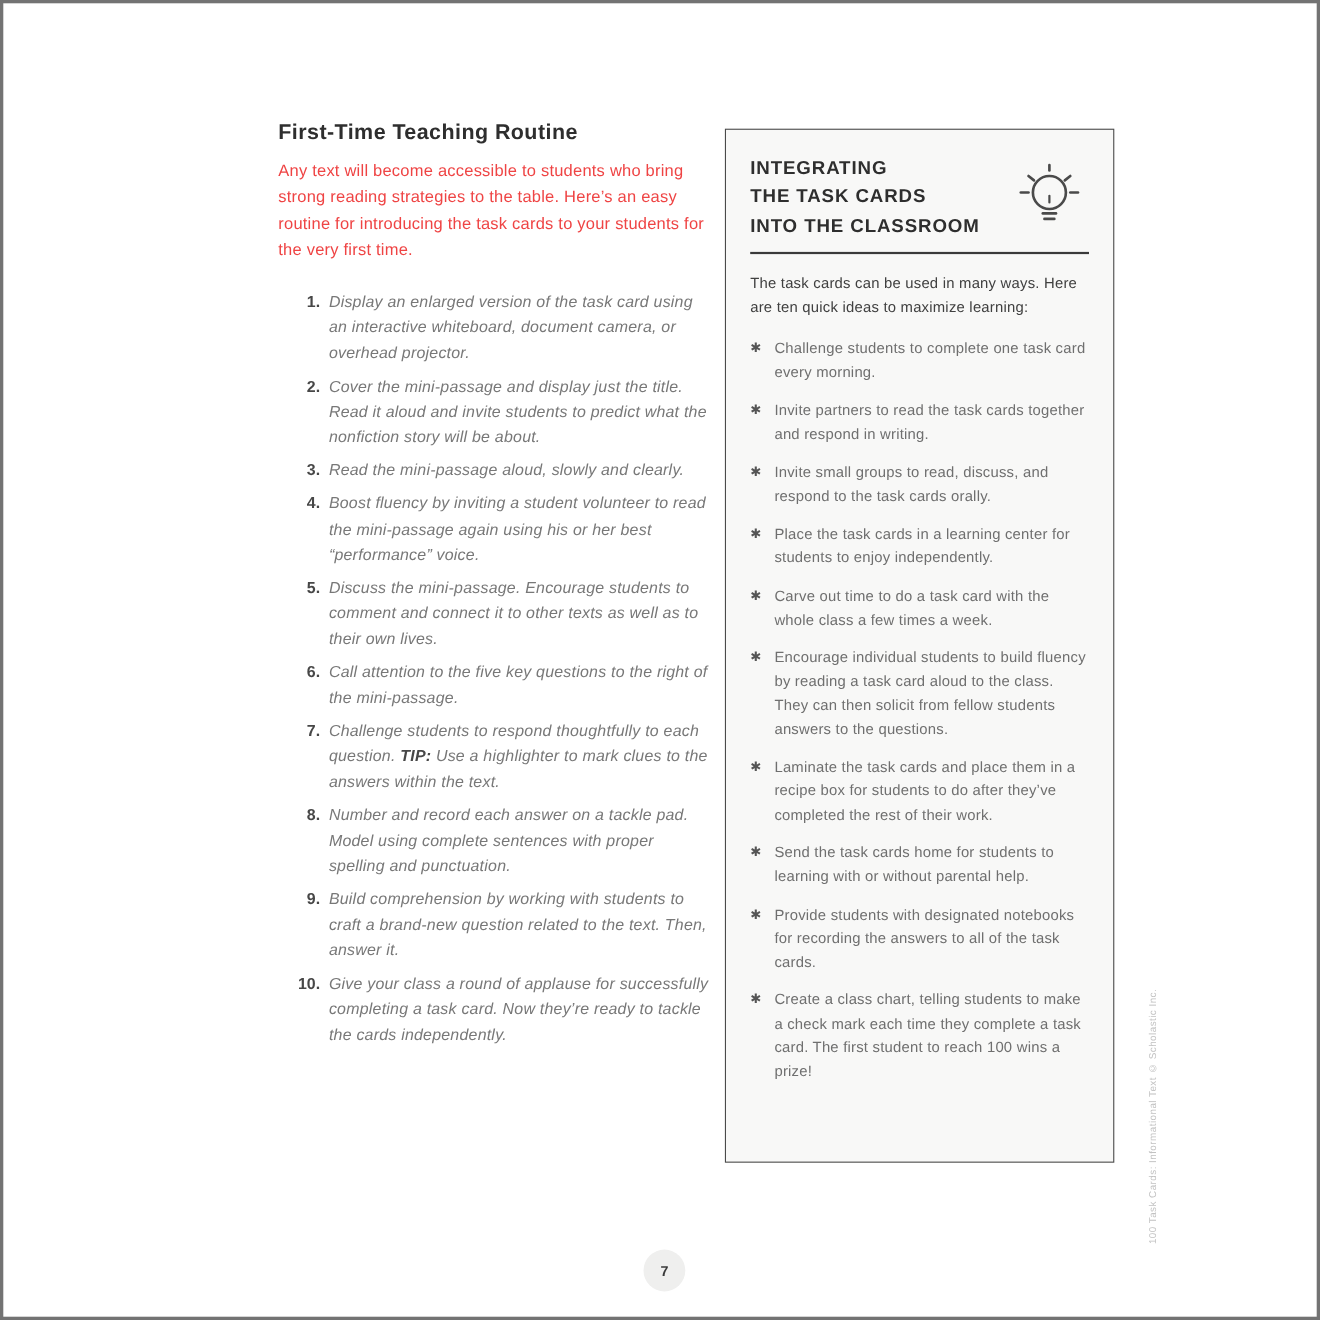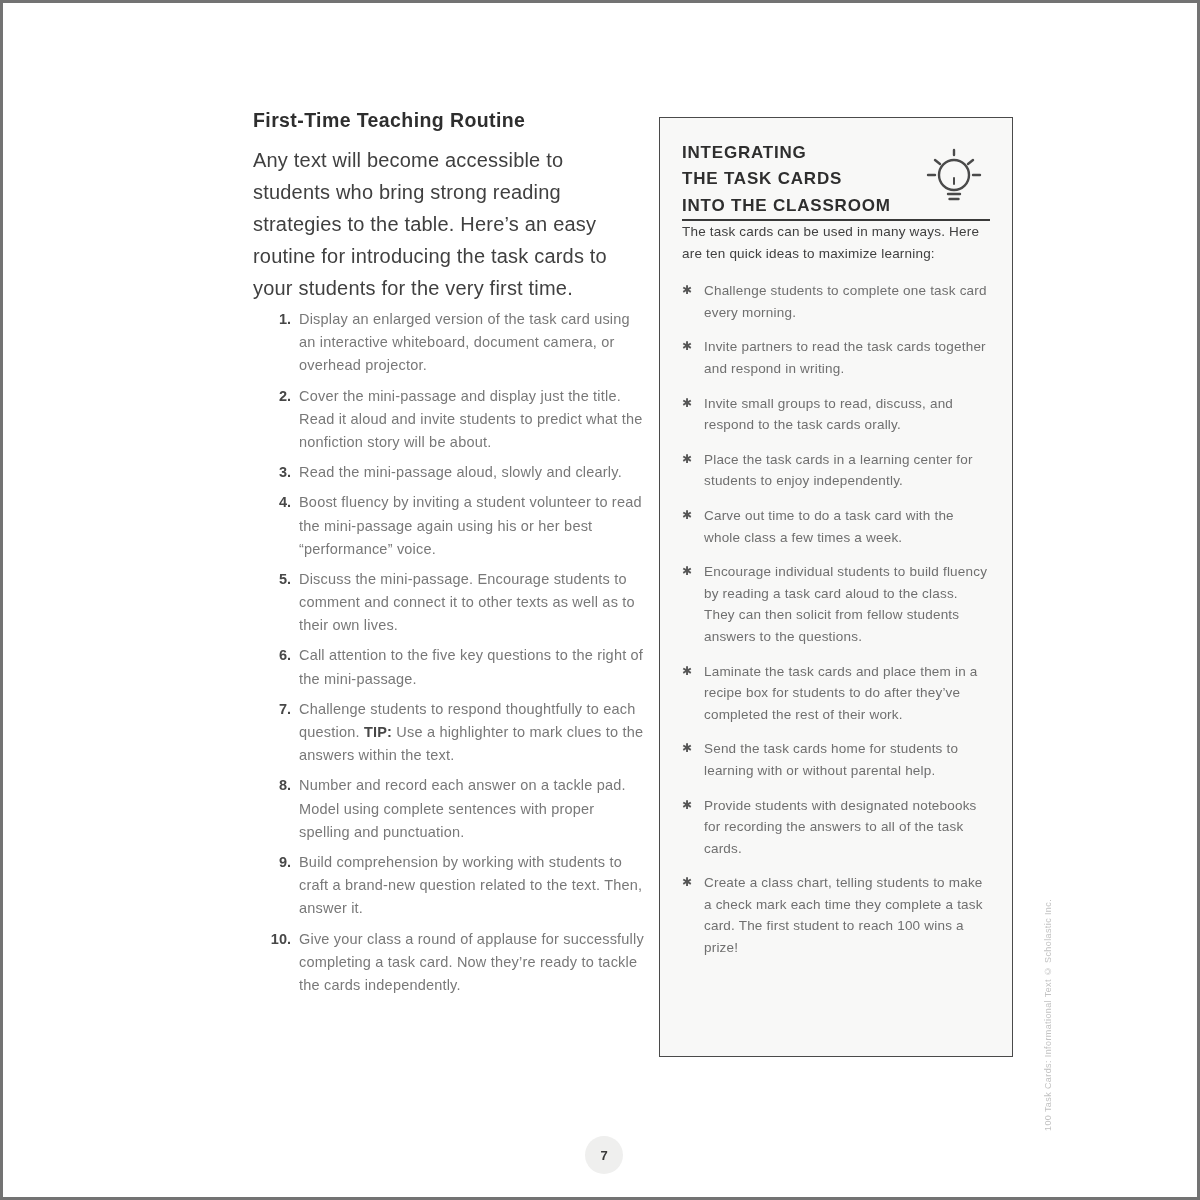--- a/index.html
+++ b/index.html
@@ -14,45 +14,45 @@
   }
   
   .left-col{
     position:absolute;left:250px;top:106px;width:392px;
   }
   .left-heading{
     font-size:19.5px;font-weight:bold;color:#2e2e2e;
     letter-spacing:0.4px;margin:0 0 12px 0;
   }
   .intro{
-    font-size:20px;line-height:1.6;color:#404040;
-    letter-spacing:0.2px;margin:0 0 4px 0;
+    font-size:15px;line-height:1.6;color:#ef4444;
+    letter-spacing:0.2px;margin:0 0 24px 0;
   }
   .steps{margin:0;}
   .step{
     display:grid;grid-template-columns:38px 1fr;column-gap:8px;
     margin-bottom:7px;
   }
   .step-num{
     font-size:14.5px;font-weight:bold;color:#474747;
     text-align:right;line-height:1.6;
   }
   .step-text{
-    font-size:14.5px;line-height:1.6;color:#787878;letter-spacing:0.2px;
+    font-size:14.5px;line-height:1.6;color:#787878;letter-spacing:0.2px;font-style:italic;
   }
   .tip-label{color:#474747;font-weight:bold;}
   
   .tip-box{
     position:absolute;left:656px;top:114px;width:354px;min-height:940px;
     background:#f8f8f7;border:1px solid #4a4a4a;
     box-sizing:border-box;padding:22px 22px 26px 22px;
   }
   .box-heading-row{
     display:flex;align-items:flex-start;
-    border-bottom:2px solid #3a3a3a;margin-bottom:0;
+    border-bottom:2px solid #3a3a3a;padding-bottom:10px;margin-bottom:16px;
   }
   .box-heading{
     flex:1;font-size:17px;font-weight:bold;color:#2e2e2e;
     letter-spacing:0.8px;line-height:1.55;margin:0;
   }
   .bulb-wrap{width:72px;flex:0 0 72px;margin-top:2px;}
   .box-intro{
     font-size:13.5px;line-height:1.6;color:#404040;
     letter-spacing:0.2px;margin:0 0 16px 0;
   }

